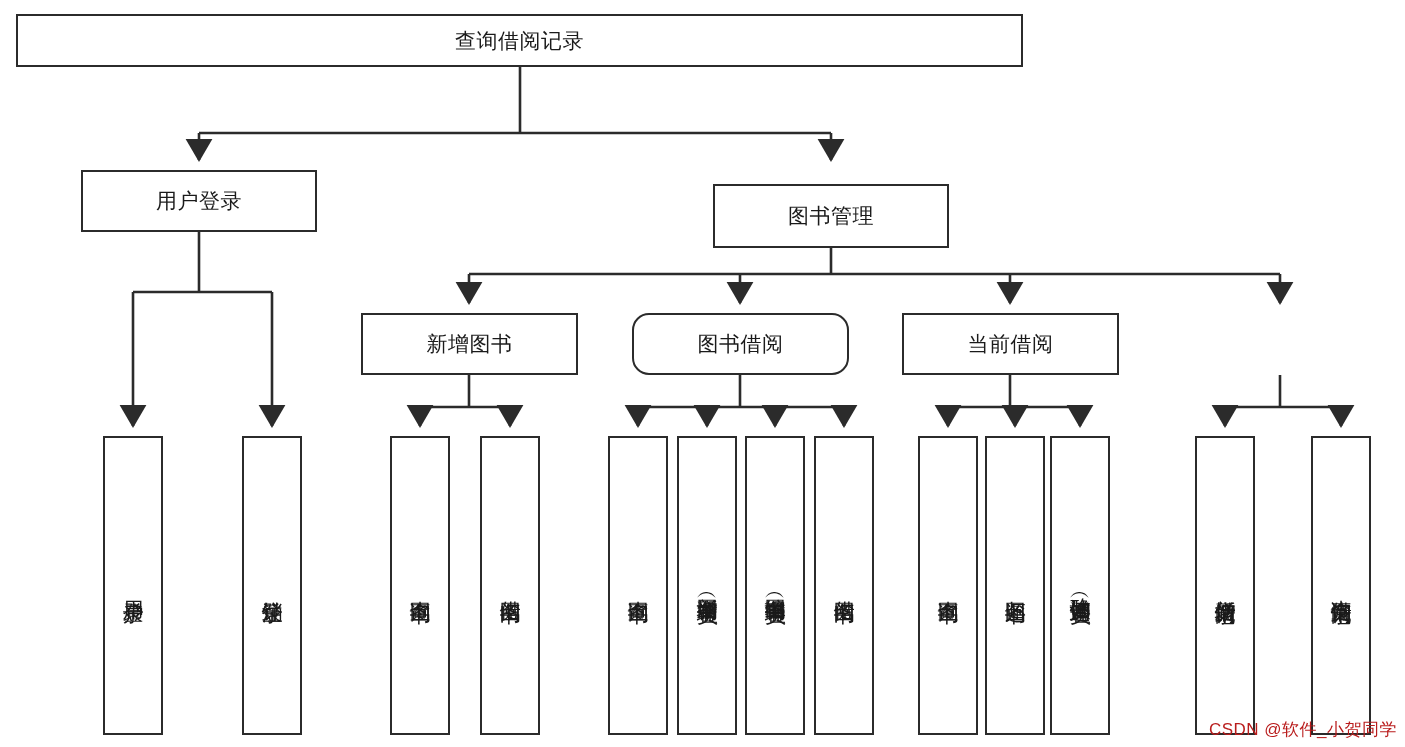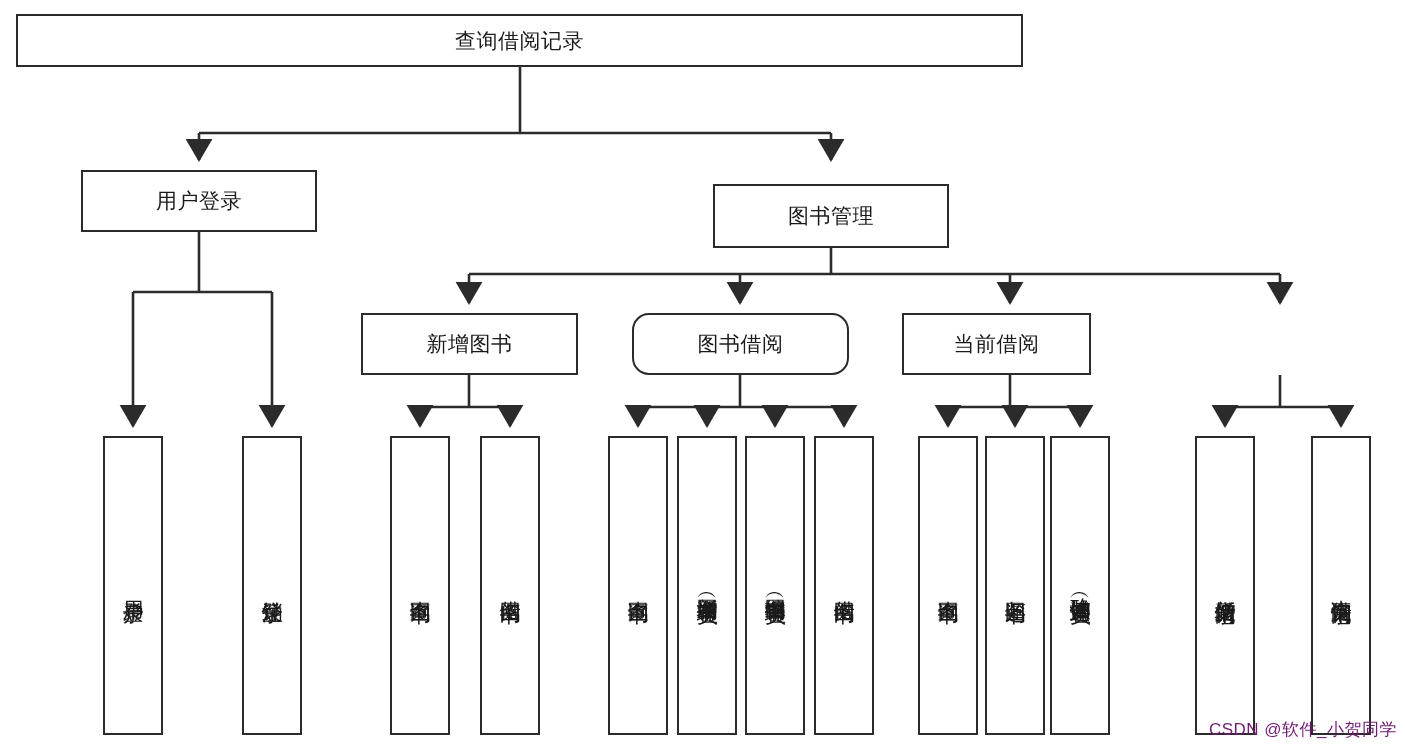--- a/index.html
+++ b/index.html
@@ -50,21 +50,21 @@
     line-height: 1.25;
     letter-spacing: 1px;
     white-space: nowrap;
     max-height: 100%;
   }
   #watermark {
     position: absolute;
     right: 8px;
     bottom: 6px;
     font-size: 17px;
-    color: #701a75;
+    color: #b91c1c;
     white-space: nowrap;
     letter-spacing: 0.5px;
   }
 </style>
 </head>
 <body>
 
 <div id="canvas">
 
   <svg id="edges" viewBox="0 0 1405 747" xmlns="http://www.w3.org/2000/svg">
@@ -127,21 +127,21 @@
   <div class="node node-h" style="left:713px; top:184px; width:236px; height:64px;">
     <span class="node-label">图书管理</span>
   </div>
 
   <div class="node node-h" style="left:361px; top:313px; width:217px; height:62px;">
     <span class="node-label">新增图书</span>
   </div>
   <div class="node node-h" style="left:632px; top:313px; width:217px; height:62px;border-radius:17px;">
     <span class="node-label">图书借阅</span>
   </div>
-  <div class="node node-h" style="left:902px; top:313px; width:189px; height:62px;text-align:right;">
+  <div class="node node-h" style="left:902px; top:313px; width:217px; height:62px;text-align:right;">
     <span class="node-label">当前借阅</span>
   </div>
 
   <div class="node node-v" style="left:103px; top:436px; width:60px; height:299px;">
     <span class="node-label">用户登录</span>
   </div>
   <div class="node node-v" style="left:242px; top:436px; width:60px; height:299px;">
     <span class="node-label">注销登录</span>
   </div>
 

